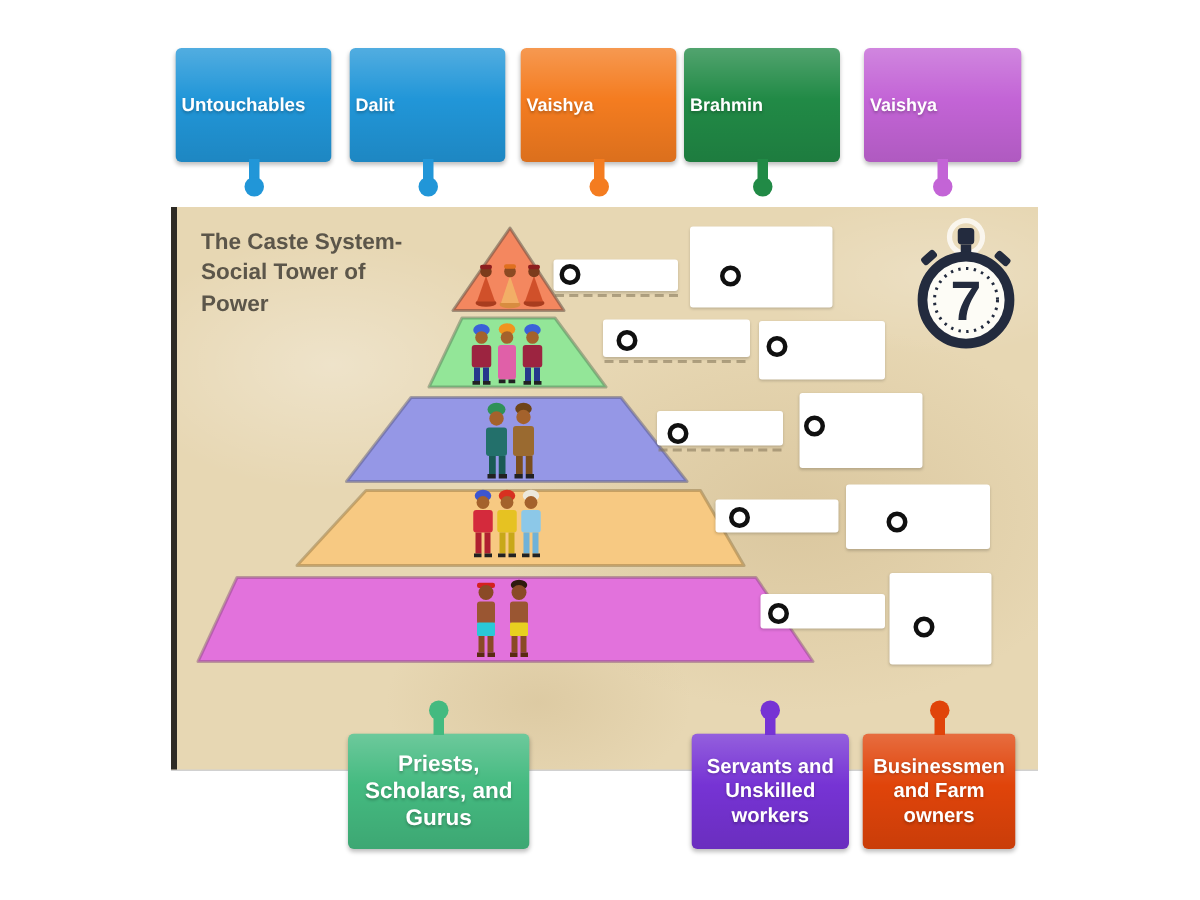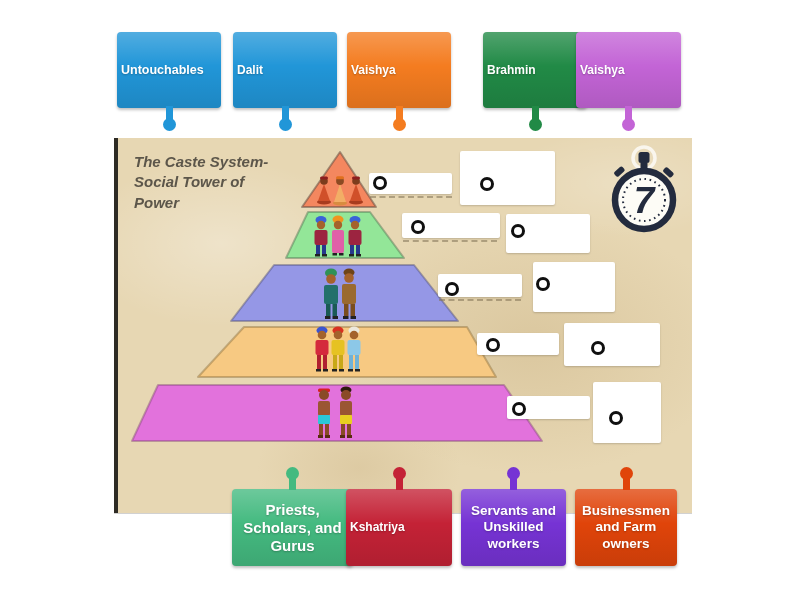--- a/index.html
+++ b/index.html
@@ -28,21 +28,21 @@
 
   
   .board{position:absolute;left:114px;top:138px;width:574px;height:375px;
          background-color:#e7d7b3;
          background-image:
            radial-gradient(ellipse 220px 130px at 18% 28%, rgba(255,255,255,.30), transparent 65%),
            radial-gradient(ellipse 320px 210px at 72% 55%, rgba(186,158,106,.28), transparent 62%),
            radial-gradient(ellipse 170px 110px at 42% 88%, rgba(186,158,106,.22), transparent 60%),
            radial-gradient(ellipse 200px 90px at 88% 12%, rgba(255,255,255,.20), transparent 60%);
          border-left:4px solid #2e2b25;
-         box-shadow:0 1px 0 rgba(0,0,0,.18);font-style:italic;}
+         box-shadow:0 1px 0 rgba(0,0,0,.18);}
   .board-title{position:absolute;left:16px;top:14px;width:170px;
                font-size:15px;font-weight:bold;color:#5c564a;line-height:1.35;
                white-space:pre-line;}
   .board svg{position:absolute;left:0;top:0;}
 
   
   .zone{position:absolute;background:#fff;border-radius:2px;box-shadow:0 1px 2px rgba(0,0,0,.18);}
   .ring{position:absolute;width:8px;height:8px;border:3px solid #101010;border-radius:50%;
         background:#fff;}
   .dash{position:absolute;height:0;border-top:2px dashed rgba(130,115,85,.55);}
@@ -66,21 +66,21 @@
     <div class="stem"></div>
     <div class="dot"></div>
   </div>
   <div class="term-wrap top" style="left: 347px; --c: #f47c20;">
     <div class="term-box fs17">
         <span>Vaishya</span>
       </div>
     <div class="stem"></div>
     <div class="dot"></div>
   </div>
-  <div class="term-wrap top" style="left: 483px; --c: #218a46;">
+  <div class="term-wrap top" style="left: 456px; --c: #218a46;">
     <div class="term-box fs17">
         <span>Brahmin</span>
       </div>
     <div class="stem"></div>
     <div class="dot"></div>
   </div>
   <div class="term-wrap top" style="left: 576px; width: 105px; --c: #c364d6;">
     <div class="term-box fs17">
         <span>Vaishya</span>
       </div>
@@ -251,27 +251,20 @@
       </div>
   </div>
 
   <div class="term-wrap bottom" style="left: 232px; width: 121px; --c: #44ba80;">
     <div class="term-box fs15">
         <span>Priests, Scholars, and Gurus</span>
       </div>
     <div class="stem"></div>
     <div class="dot"></div>
   </div>
-  <div class="term-wrap bottom" style="left: 346px; width: 106px; --c: #c42236;">
-    <div class="term-box fs17">
-        <span>Kshatriya</span>
-      </div>
-    <div class="stem"></div>
-    <div class="dot"></div>
-  </div>
   <div class="term-wrap bottom" style="left: 575px; width: 102px; --c: #e0440a;">
     <div class="term-box fs13">
         <span>Businessmen and Farm owners</span>
       </div>
     <div class="stem"></div>
     <div class="dot"></div>
   </div>
   <div class="term-wrap bottom" style="left: 461px; width: 105px; --c: #7633d4;">
     <div class="term-box fs13">
         <span>Servants and Unskilled workers</span>

